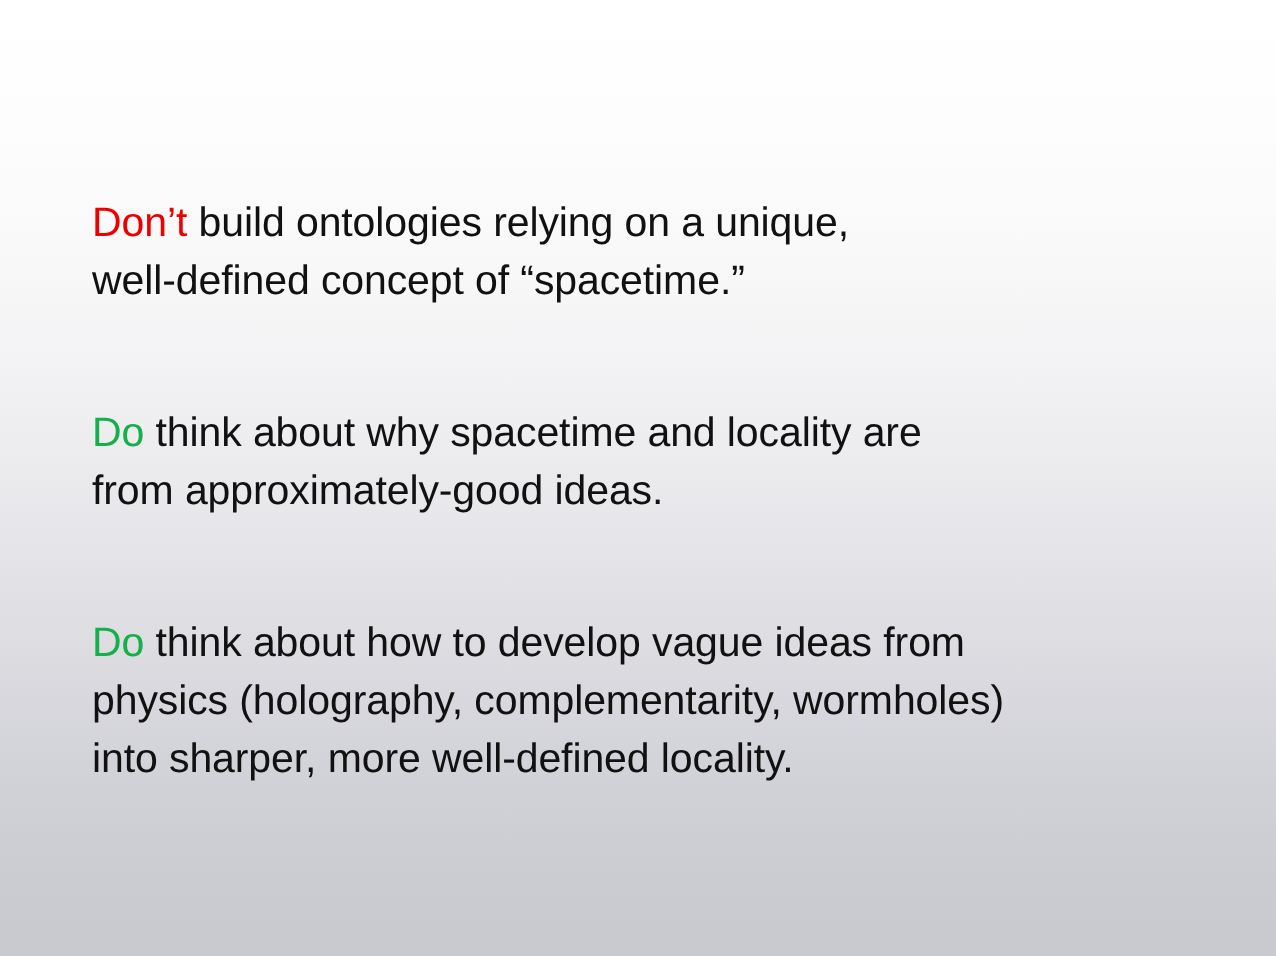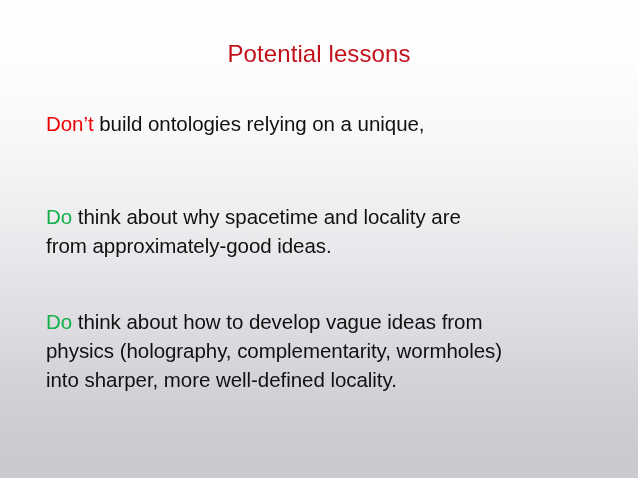--- a/index.html
+++ b/index.html
@@ -48,38 +48,38 @@
   .body-block {
     position: absolute;
     left: 46px;
     width: 556px;
     font-size: 20.5px;
     line-height: 29px;
     color: #111111;
     letter-spacing: -0.05px;
   }
 
-  #block-1 { top: 97px; margin-top: 12px; }
+  #block-1 { top: 97px; }
   #block-2 { top: 202px; }
   #block-3 { top: 307px; }
 
   .lead-dont { color: #ef0000; }
   .lead-do   { color: #16b04a; margin-top: 16px; }
 
   .body-line { display: block; white-space: nowrap; }
 </style>
 </head>
 <body>
 
 <div id="slide">
 
-  <div id="slide-title">Potential lessons</div>
 
   <div id="block-1" class="body-block">
     <span class="body-line"><span class="lead-dont">Don’t</span><span> build ontologies relying on a unique,</span></span>
+    <span class="body-line">well-defined concept of “spacetime.”</span>
   </div>
 
   <div id="block-2" class="body-block">
     <span class="body-line"><span class="lead-do">Do</span><span> think about why spacetime and locality are</span></span>
     <span class="body-line">from approximately-good ideas.</span>
   </div>
 
   <div id="block-3" class="body-block">
     <span class="body-line"><span class="lead-do">Do</span><span> think about how to develop vague ideas from</span></span>
     <span class="body-line">physics (holography, complementarity, wormholes)</span>

